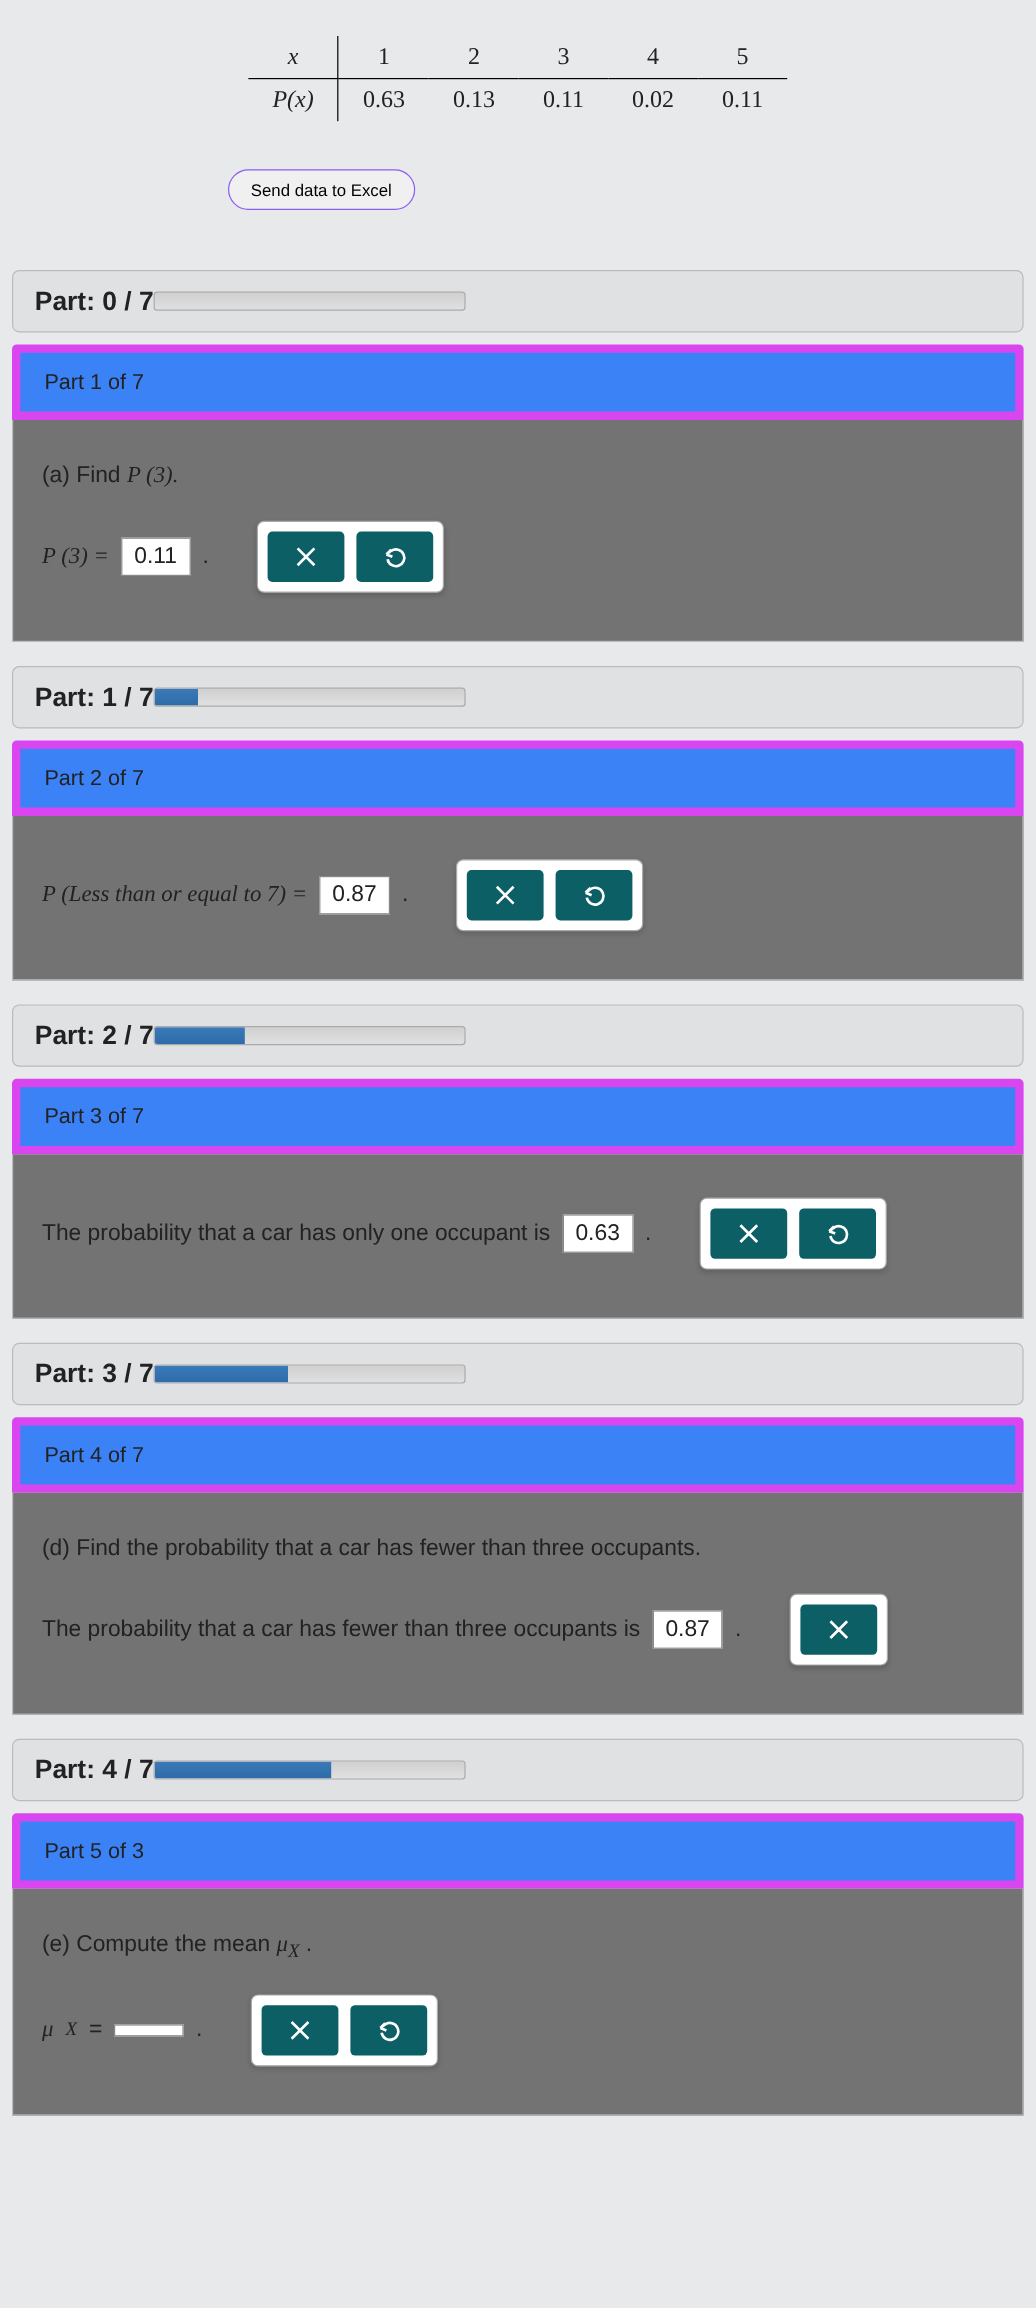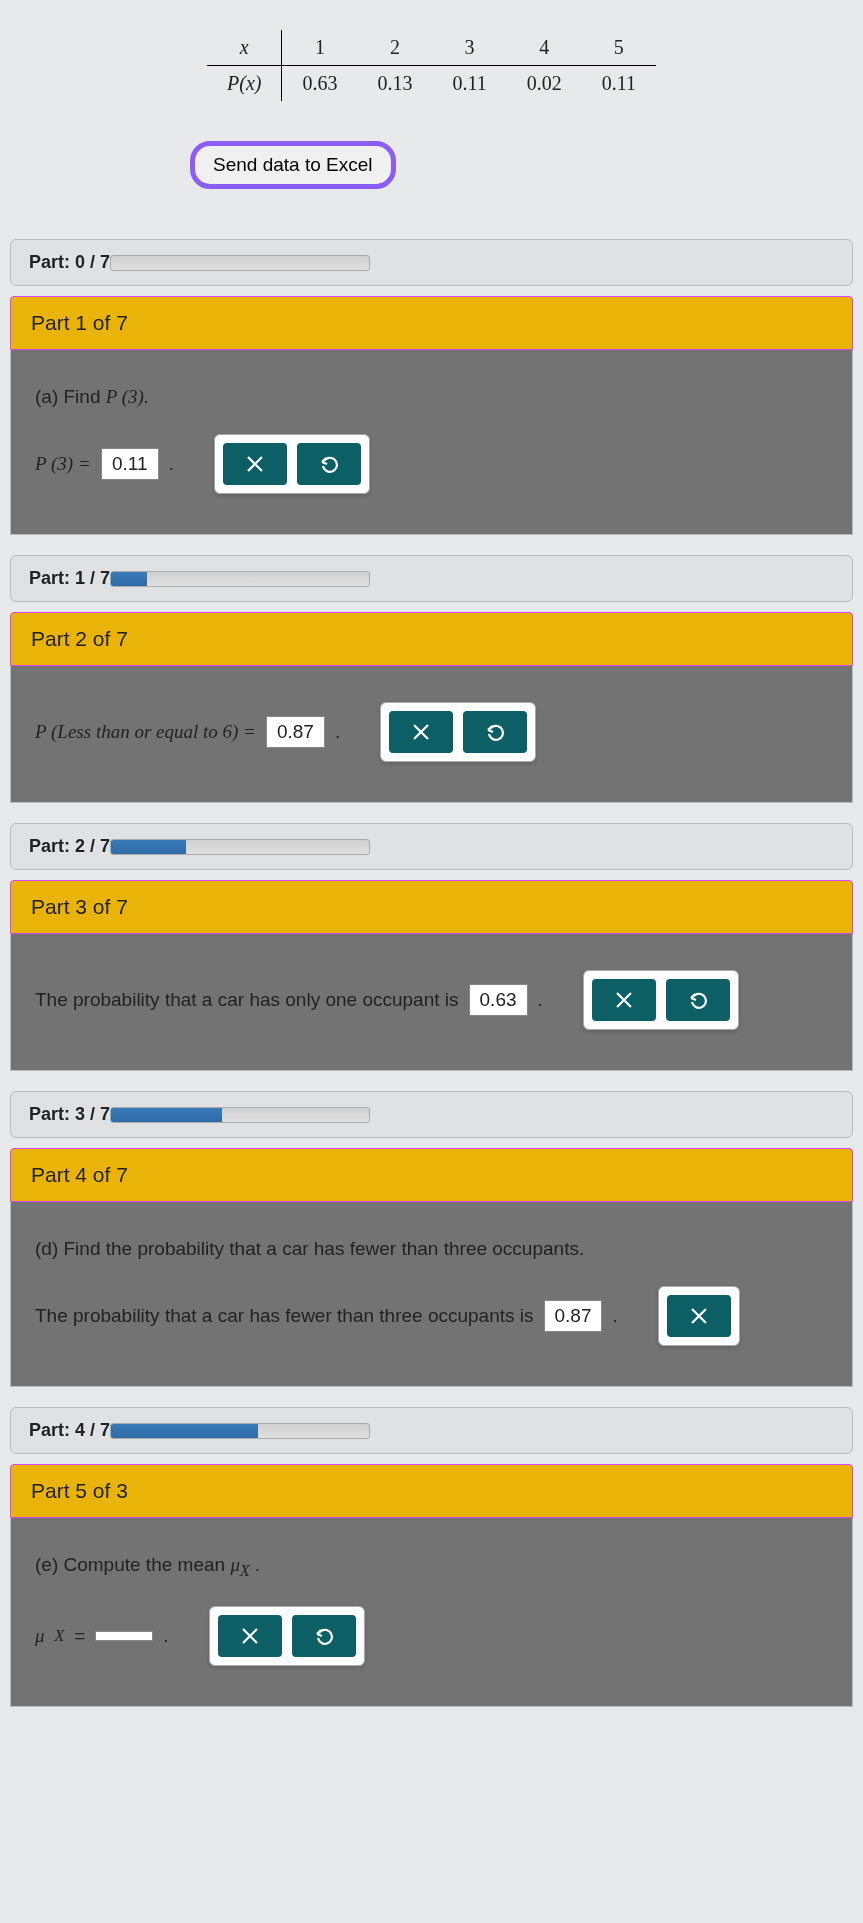--- a/index.html
+++ b/index.html
@@ -19,57 +19,57 @@
     padding: 6px 20px;
     text-align: center;
     font-family: "Times New Roman", serif;
   }
   .data-table tr:first-child td { border-bottom: 1.5px solid #000; }
   .data-table td:first-child { border-right: 1.5px solid #000; font-style: italic; }
   .send-excel {
     display: inline-block;
     margin: 10px 0 30px 180px;
     padding: 8px 18px;
-    border: 5px solid #8b5cf6;
+    border: 1px solid #8b5cf6;
     border-radius: 20px;
     background: #f0f0f0;
-    font-size: 19px;
+    font-size: 14px;
     cursor: pointer;
   }
   .progress-row {
     display: flex;
     align-items: center;
     background: #dfe1e3;
     border: 1px solid #bbb;
     border-radius: 6px;
     padding: 12px 18px;
     margin: 20px 0 10px;
-    font-size: 18px;
+    font-size: 22px;
     font-weight: bold;
   }
   .progress-bar {
     flex: 0 0 260px;
     height: 16px;
     background: linear-gradient(#d0d0d0,#e0e0e0);
     border: 1px solid #aaa;
     border-radius: 3px;
     position: relative;
     overflow: hidden;
   }
   .progress-fill {
     position: absolute;
     left: 0; top: 0; bottom: 0;
     background: linear-gradient(#3a7ab8,#2e6ba8);
   }
   .part-header {
-    background: #eab308;
-    border: 1px solid #d946ef;
+    background: #3b82f6;
+    border: 7px solid #d946ef;
     border-radius: 4px 4px 0 0;
     padding: 14px 20px;
-    font-size: 21px;
+    font-size: 18px;
     margin-top: 8px;
   }
   .part-body {
     background: #737373;
     border: 1px solid #bbb;
     border-top: none;
     padding: 36px 24px 40px;
     font-size: 19px;
   }
   .part-body .prompt { margin-bottom: 26px; }
@@ -177,21 +177,21 @@
   <span>Part: 1 / 7</span>
   <div class="progress-bar">
     <div class="progress-fill" style="width:14%"></div>
   </div>
 </div>
 
 
 <div class="part-header">Part 2 of 7</div>
 <div class="part-body">
   <div class="ans-line">
-    <span class="serif ital">P (Less than or equal to 6) = </span>
+    <span class="serif ital">P (Less than or equal to 7) = </span>
     <span class="ans-input">0.87</span>
     <span>.</span>
     <span class="btn-group">
       <button class="btn">
           <svg>
             <path d="M4 4 L18 18 M18 4 L4 18"></path>
           </svg>
         </button>
       <button class="btn">
           <svg>

